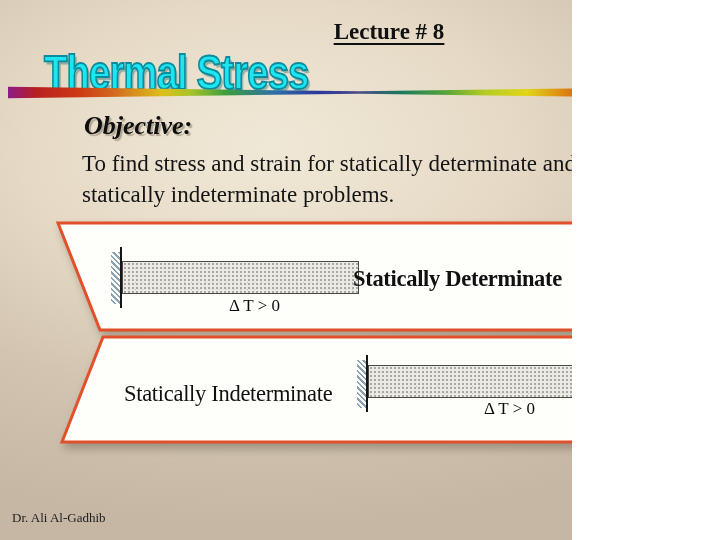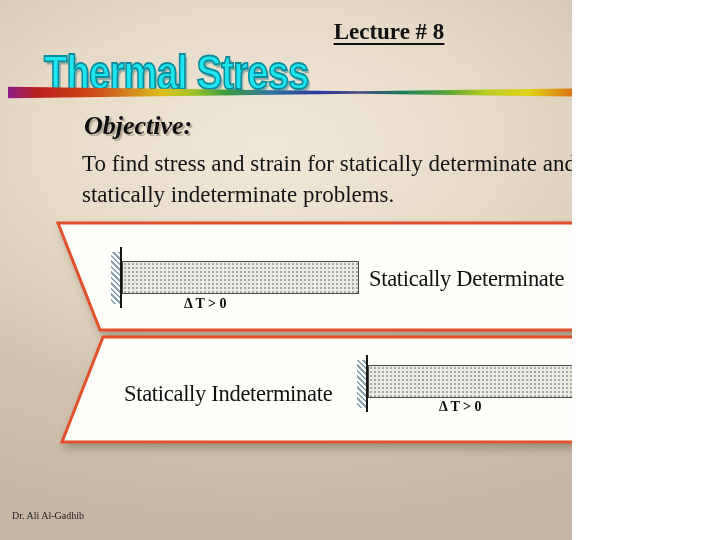--- a/index.html
+++ b/index.html
@@ -73,27 +73,27 @@
     position:absolute;height:33px;box-sizing:border-box;
     border:1px solid #4a4a46;
     background-color:#eceae5;
     background-image:
       radial-gradient(rgba(110,110,104,0.55) 0.7px, transparent 0.9px),
       radial-gradient(rgba(150,150,140,0.45) 0.6px, transparent 0.8px);
     background-size:4px 4px,7px 7px;
     background-position:0 0,2px 3px;
   }
   .delta-label{
-    position:absolute;width:96px;text-align:left;
-    font-weight:bold;font-size:14px;color:#0c0c0c;
+    position:absolute;width:96px;text-align:right;
+    font-weight:normal;font-size:17px;color:#0c0c0c;
     white-space:nowrap;
   }
   .footer{
     position:absolute;left:12px;top:510px;
-    font-size:10px;color:#1c1c1c;
+    font-size:13px;color:#1c1c1c;
   }
 </style>
 </head>
 <body>
 
 <div class="slide">
 
   <div class="lecture-header">Lecture # 8</div>
 
   <div class="wordart">Thermal Stress</div>
@@ -106,21 +106,21 @@
 
   <svg class="panels" viewBox="0 0 640 246" xmlns="http://www.w3.org/2000/svg">
     <polygon points="18,13 625,13 590,120 60,120" fill="#fefefb" stroke="#e2502b" stroke-width="3"></polygon>
     <polygon points="63,127 590,127 624,232 22,232" fill="#fefefb" stroke="#e2502b" stroke-width="3"></polygon>
   </svg>
 
   <div class="hatch" style="left:111px;top:252px;height:52px;"></div>
   <div class="wall-line" style="left:120px;top:247px;height:61px;"></div>
   <div class="rod" style="left:122px;top:261px;width:237px;"></div>
   <div class="delta-label" style="left:184px;top:296px;">Δ T &gt; 0</div>
-  <div class="panel-label" style="left:369px;top:266px;">Statically Determinate</div>
+  <div class="panel-label" style="left:353px;top:266px;font-weight:bold;">Statically Determinate</div>
 
   <div class="panel-label" style="left:124px;top:381px;">Statically Indeterminate</div>
   <div class="hatch" style="left:357px;top:360px;height:48px;"></div>
   <div class="wall-line" style="left:366px;top:355px;height:57px;"></div>
   <div class="rod" style="left:368px;top:365px;width:238px;"></div>
   <div class="wall-line" style="left:604px;top:352px;height:57px;"></div>
   <div class="hatch" style="left:607px;top:356px;height:48px;"></div>
   <div class="delta-label" style="left:439px;top:399px;">Δ T &gt; 0</div>
 
   <div class="footer">Dr. Ali Al-Gadhib</div>

